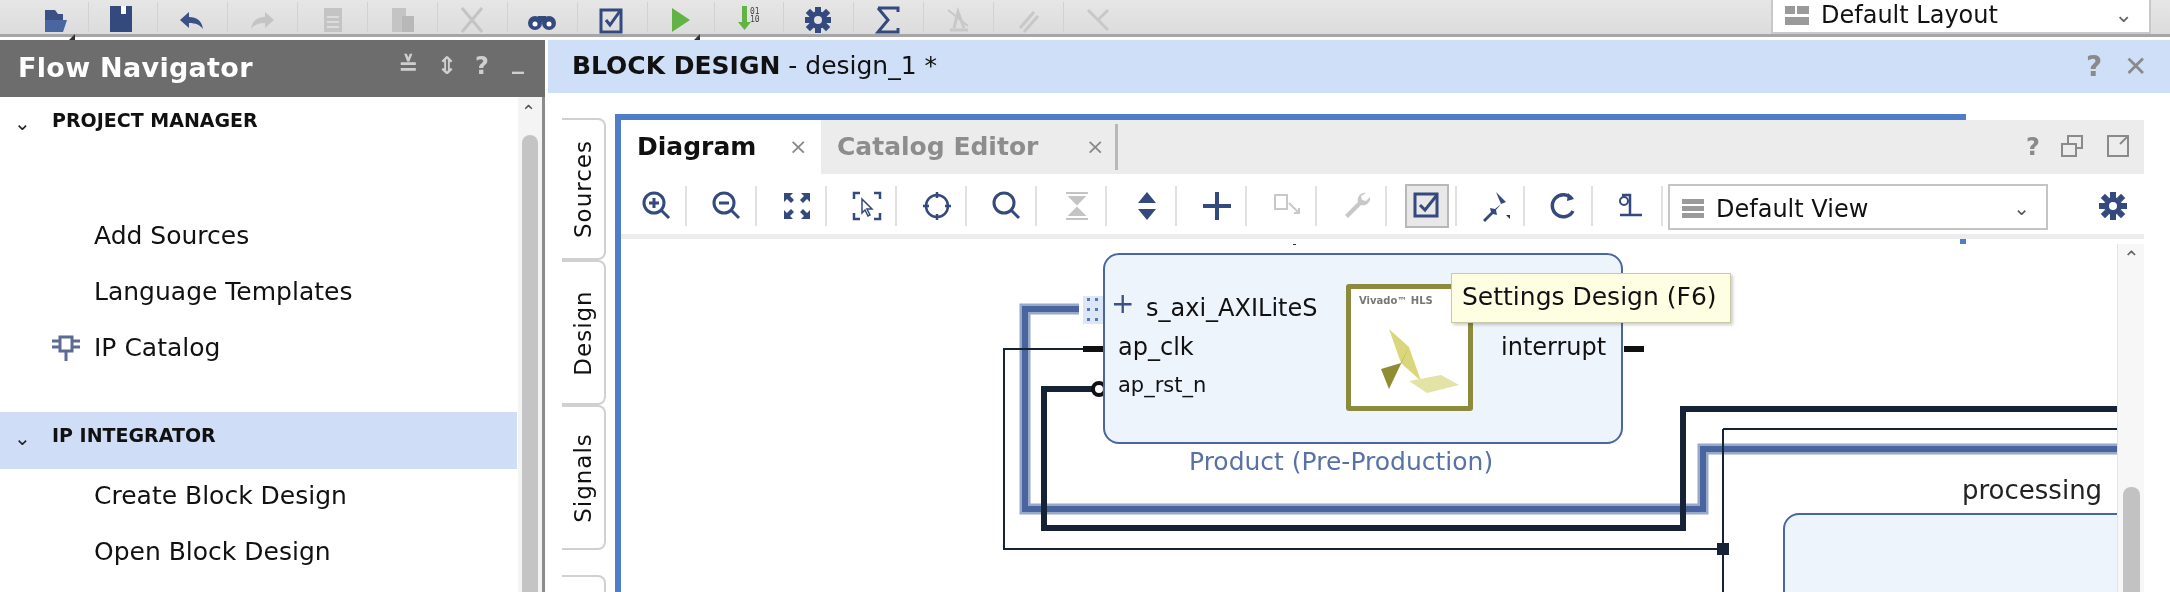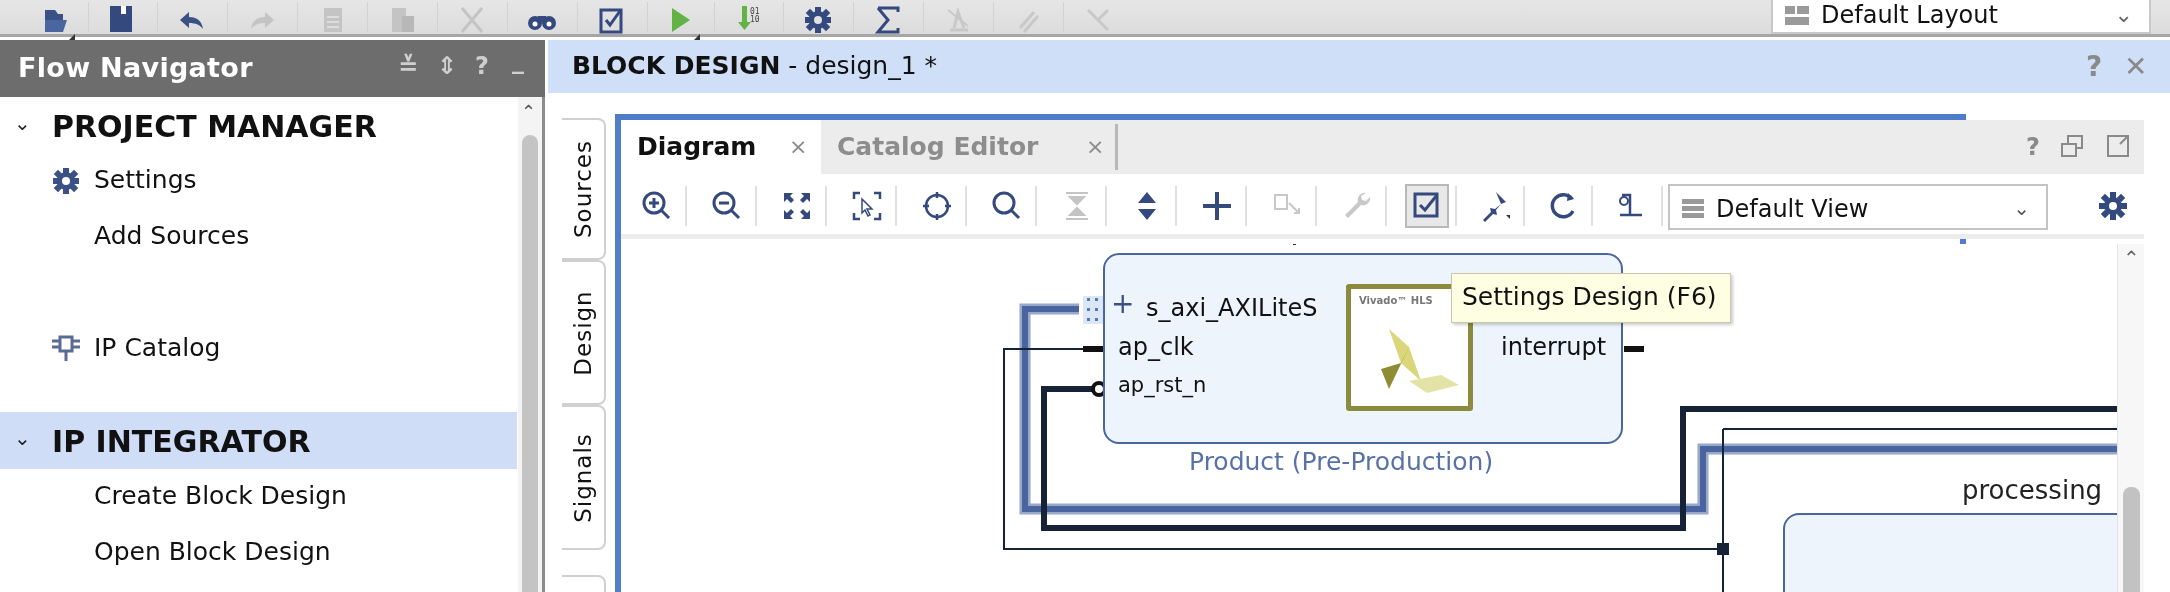--- a/index.html
+++ b/index.html
@@ -20,21 +20,21 @@
 
   
   .flow-nav { position: absolute; left: 0; top: 40px; width: 545px; height: 552px; background: #fff; border-right: 3px solid #8c8c8c; }
   .fn-header { position: absolute; left: 0; top: 0; width: 545px; height: 57px; background: #6d6d6d; color: #fff; }
   .fn-title { position: absolute; left: 18px; top: 12px; font-size: 27px; font-weight: bold; font-family: "DejaVu Sans", sans-serif; letter-spacing: 0.3px; }
   .fn-hicon { position: absolute; top: 12px; color: #cfcfcf; font-size: 24px; font-weight: bold; }
   .fn-body { position: absolute; left: 0; top: 57px; width: 517px; height: 495px; }
   .fn-section { position: absolute; left: 0; width: 517px; height: 57px; }
   .fn-section.active { background: #cfddf7; }
   .fn-section .chev { position: absolute; left: 14px; top: 14px; font-size: 20px; color: #222; }
-  .fn-section .lbl { position: absolute; left: 52px; top: 12px; font-size: 30px; font-weight: bold; color: #111; }
+  .fn-section .lbl { position: absolute; left: 52px; top: 12px; font-size: 19px; font-weight: bold; color: #111; }
   .fn-item { position: absolute; left: 0; width: 517px; height: 56px; }
   .fn-item .lbl { position: absolute; left: 94px; top: 12px; font-size: 25px; color: #111; }
   .fn-item .ico { position: absolute; left: 50px; top: 12px; width: 32px; height: 32px; }
   .fn-scroll { position: absolute; left: 518px; top: 57px; width: 24px; height: 495px; background: #f4f4f4; }
   .fn-scroll .up { position: absolute; left: 3px; top: 4px; font-size: 18px; color: #555; }
   .fn-scroll .thumb { position: absolute; left: 4px; top: 38px; width: 16px; height: 460px; background: #c4c4c4; border-radius: 8px 8px 0 0; }
 
   
   .bd-header { position: absolute; left: 548px; top: 40px; width: 1622px; height: 53px; background: #cfdff8; }
   .bd-title { position: absolute; left: 24px; top: 11px; font-size: 25px; color: #111; }
@@ -222,39 +222,25 @@
       <span class="fn-hicon" style="left:398px">≚</span>
       <span class="fn-hicon" style="left:437px">⇕</span>
       <span class="fn-hicon" style="left:475px">?</span>
       <span class="fn-hicon" style="left:512px; top:6px">_</span>
     </div>
     <div class="fn-body">
       <div class="fn-section" style="top:0">
         <span class="chev">⌄</span>
         <span class="lbl">PROJECT MANAGER</span>
       </div>
-      <div class="fn-item" style="top:56px">
-        <svg class="ico" viewBox="0 0 32 32">
-            <circle cx="16" cy="16" r="9" fill="#3b5186"></circle>
-            <g fill="#3b5186">
-              <rect x="13" y="3" width="6" height="6"></rect>
-              <rect x="13" y="23" width="6" height="6"></rect>
-              <rect x="3" y="13" width="6" height="6"></rect>
-              <rect x="23" y="13" width="6" height="6"></rect>
-              <rect x="5" y="6" width="6" height="6" transform="rotate(45 8 9)"></rect>
-              <rect x="21" y="6" width="6" height="6" transform="rotate(45 24 9)"></rect>
-              <rect x="5" y="20" width="6" height="6" transform="rotate(45 8 23)"></rect>
-              <rect x="21" y="20" width="6" height="6" transform="rotate(45 24 23)"></rect>
-            </g>
-            <circle cx="16" cy="16" r="4" fill="#fff"></circle>
-          </svg>
-        <span class="lbl">Settings</span>
-      </div>
       <div class="fn-item" style="top:112px">
         <span class="lbl">Add Sources</span>
+      </div>
+      <div class="fn-item" style="top:168px">
+        <span class="lbl">Language Templates</span>
       </div>
       <div class="fn-item" style="top:224px">
         <svg class="ico" viewBox="0 0 32 32">
             <rect x="10" y="4" width="12" height="14" fill="none" stroke="#5a6b94" stroke-width="3"></rect>
             <path d="M2 8h8M2 14h8M22 8h8M22 14h8M16 18v10" stroke="#5a6b94" stroke-width="3"></path>
           </svg>
         <span class="lbl">IP Catalog</span>
       </div>
       <div class="fn-section active" style="top:315px">
         <span class="chev">⌄</span>

